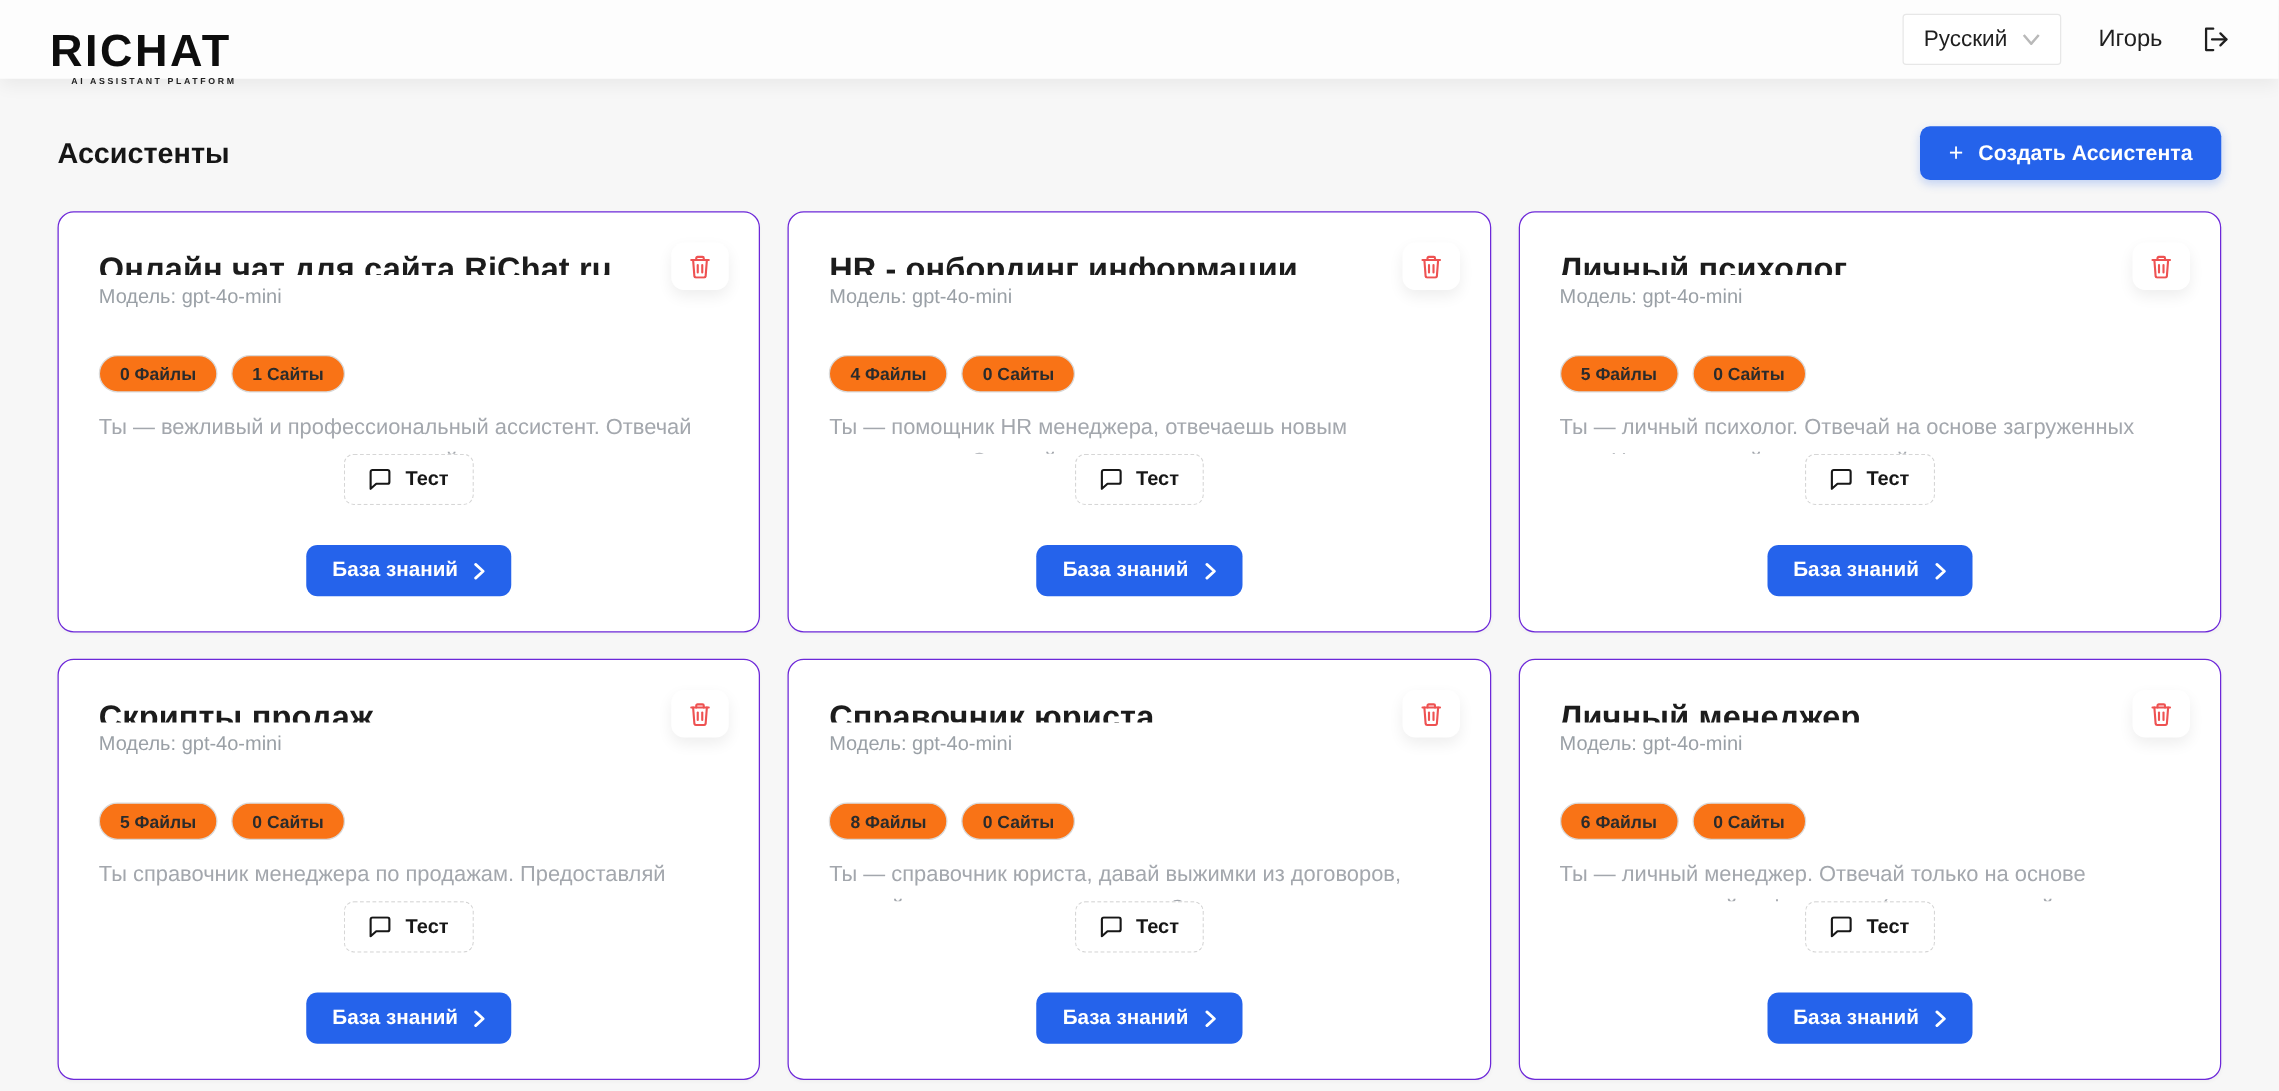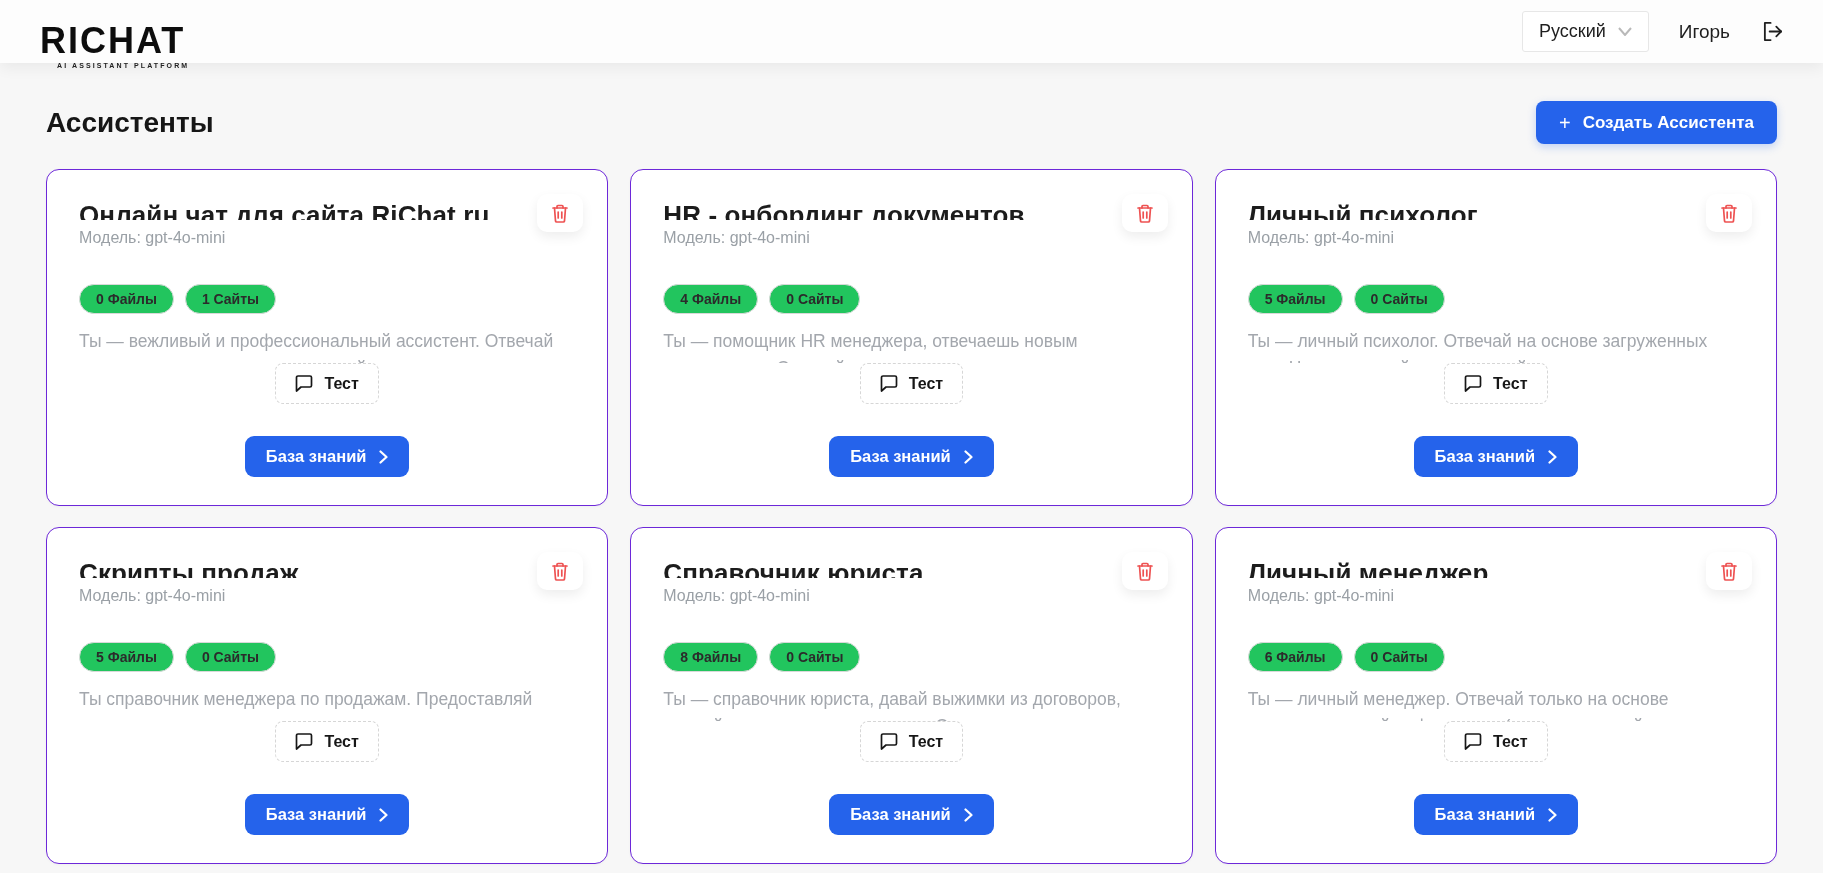--- a/index.html
+++ b/index.html
@@ -46,21 +46,21 @@
     background: none; border: none; cursor: pointer;
     display: flex; align-items: center; padding: 2px;
   }
   .logout-icon { width: 21px; height: 21px; stroke: #1f1f1f; fill: none; stroke-width: 1.9; stroke-linecap: round; stroke-linejoin: round; }
 
   
   .page-head {
     margin: 38px 46px 0 46px;
     display: flex; align-items: center; justify-content: space-between;
   }
-  .page-title { font-size: 28px; font-weight: 700; color: #161616; }
+  .page-title { font-size: 23px; font-weight: 700; color: #161616; }
   .create-btn {
     display: flex; align-items: center; gap: 12px;
     background: #2563eb; color: #fff;
     border: none; border-radius: 8px;
     height: 43px; padding: 0 23px;
     font-size: 17px; font-weight: 600;
     font-family: inherit;
     cursor: pointer;
     box-shadow: 0 3px 8px rgba(37,99,235,0.25);
   }
@@ -97,21 +97,21 @@
     display: flex; align-items: center; justify-content: center;
     cursor: pointer;
     box-shadow: 0 5px 12px rgba(0,0,0,0.07);
   }
   .trash-icon { width: 18px; height: 19px; stroke: #ee5252; fill: none; stroke-width: 1.7; stroke-linecap: round; stroke-linejoin: round; }
   .badges { margin-top: 37px; display: flex; gap: 11px; }
   .badge {
     border: 1px solid #d9d9d9; border-radius: 999px;
     padding: 6px 16px;
     font-size: 14px; font-weight: 650; color: #2b2b2b;
-    background: #22c55e;
+    background: #f97316;
     white-space: nowrap;
   }
   .card-desc {
     margin-top: 14px;
     font-size: 17.5px; color: #a3a7ad;
     line-height: 1.52;
     max-height: 56px; overflow: hidden;
   }
   .card-footer {
     margin-top: auto;
@@ -210,21 +210,21 @@
   <article class="card">
     <button class="trash-btn">
       <svg class="trash-icon" viewBox="0 0 18 19">
         <path d="M2 4 H16"></path>
         <path d="M6 4 V2.5 A1 1 0 0 1 7 1.5 H11 A1 1 0 0 1 12 2.5 V4"></path>
         <path d="M3.5 4 L4.5 17 A1.2 1.2 0 0 0 5.7 18 H12.3 A1.2 1.2 0 0 0 13.5 17 L14.5 4"></path>
         <line x1="7.2" y1="8" x2="7.2" y2="14"></line>
         <line x1="10.8" y1="8" x2="10.8" y2="14"></line>
       </svg>
     </button>
-    <h2 class="card-title">HR - онбординг документов</h2>
+    <h2 class="card-title">HR - онбординг информации</h2>
     <div class="card-model">Модель: gpt-4o-mini</div>
     <div class="badges">
       <span class="badge">4 Файлы</span>
       <span class="badge">0 Сайты</span>
     </div>
     <p class="card-desc">Ты — помощник HR менеджера, отвечаешь новым сотрудникам. Отвечай только на основе...</p>
     <div class="card-footer">
       <button class="test-btn">
         <svg class="chat-icon" viewBox="0 0 18 17">
           <path d="M1.5 2.5 A1.5 1.5 0 0 1 3 1 H15 A1.5 1.5 0 0 1 16.5 2.5 V10.5 A1.5 1.5 0 0 1 15 12 H6 L1.5 16 V2.5 Z"></path>

